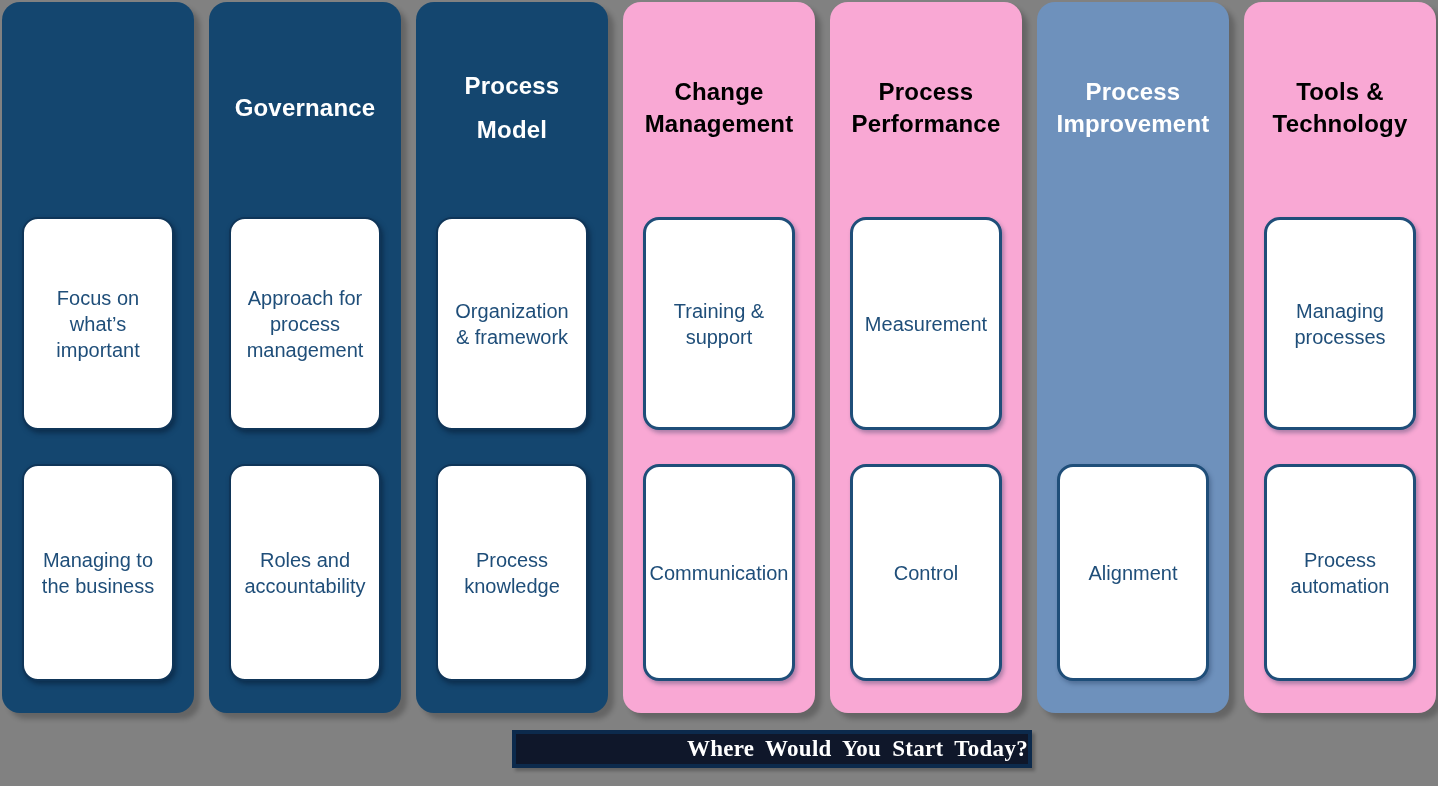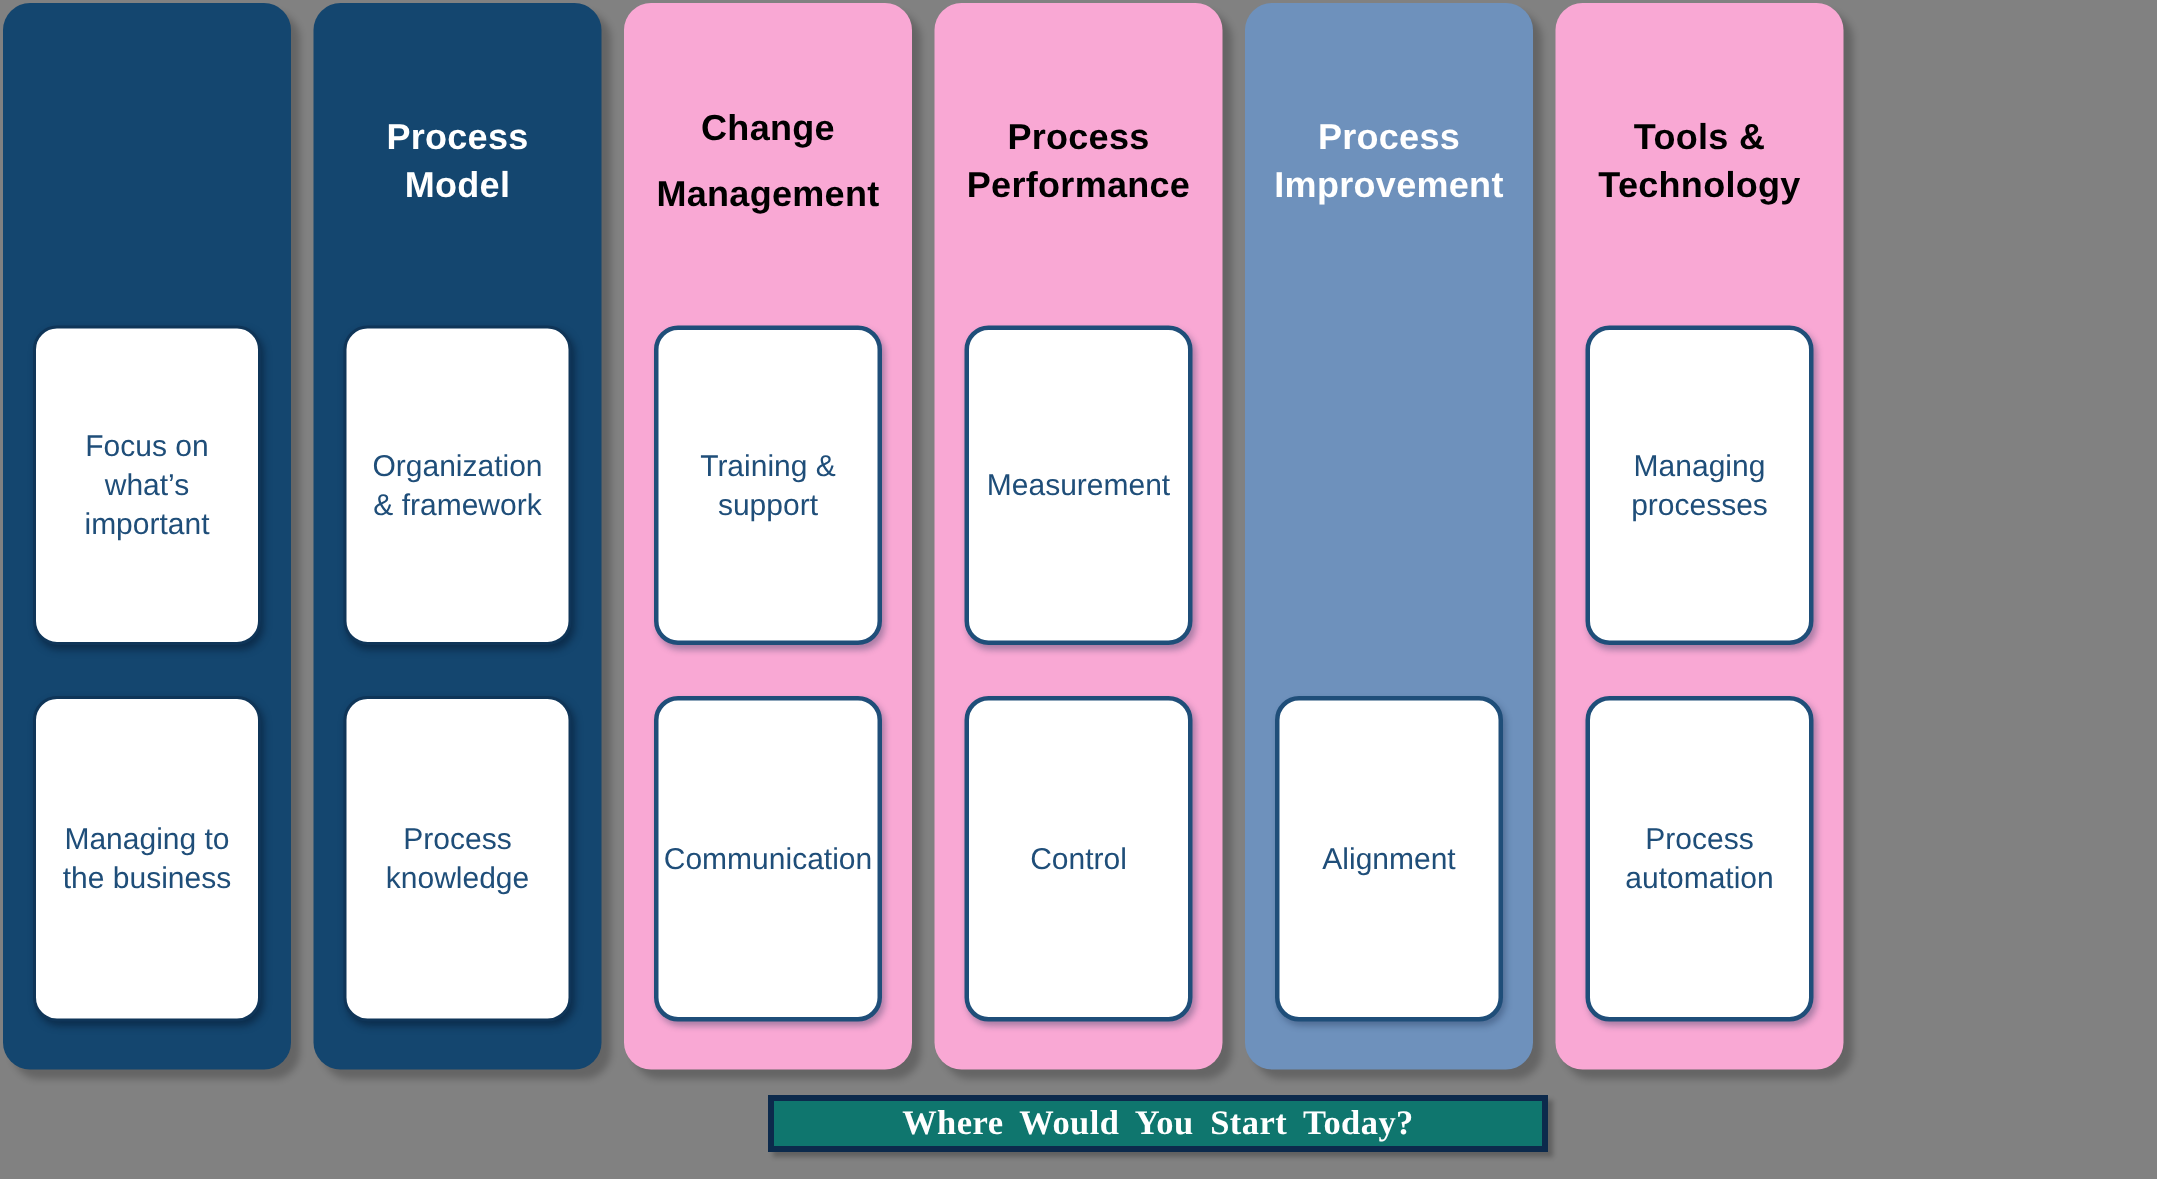--- a/index.html
+++ b/index.html
@@ -36,42 +36,50 @@
   .pillar.dark .card{
     border:2px solid #0F3558;
     box-shadow:2px 3px 5px rgba(5,25,50,0.55);
   }
   .pillar.light .card, .pillar.medium .card{
     border:3px solid #1F4E79;
     box-shadow:2px 3px 4px rgba(25,45,80,0.35);
   }
   .banner{
     position:absolute;left:512px;top:730px;width:520px;height:38px;
-    box-sizing:border-box;background:#0f766e;border:4px solid #0C2A4C;
-    display:flex;align-items:center;justify-content:center;
+    box-sizing:border-box;background:#0f172a;border:4px solid #0C2A4C;
+    display:flex;align-items:center;justify-content:flex-end;
     box-shadow:3px 3px 3px rgba(0,0,0,0.25);
   }
   .banner span{
     color:#FFFFFF;font-family:"Liberation Serif", serif;font-weight:bold;
     font-size:23px;word-spacing:5px;letter-spacing:0.3px;white-space:nowrap;
   }
 </style>
 </head>
 <body>
 
 <div class="pillars">
 
   <section class="pillar dark">
     <div class="card card1">Focus on
 what’s
 important</div>
     <div class="card card2">Managing to
 the business</div>
   </section>
 
+  <section class="pillar dark">
+    <h2 class="pillar-header">Governance</h2>
+    <div class="card card1">Approach for
+process
+management</div>
+    <div class="card card2">Roles and
+accountability</div>
+  </section>
 
   <section class="pillar dark">
     <h2 class="pillar-header">Process
 Model</h2>
     <div class="card card1">Organization
 &amp; framework</div>
     <div class="card card2">Process
 knowledge</div>
   </section>
 

